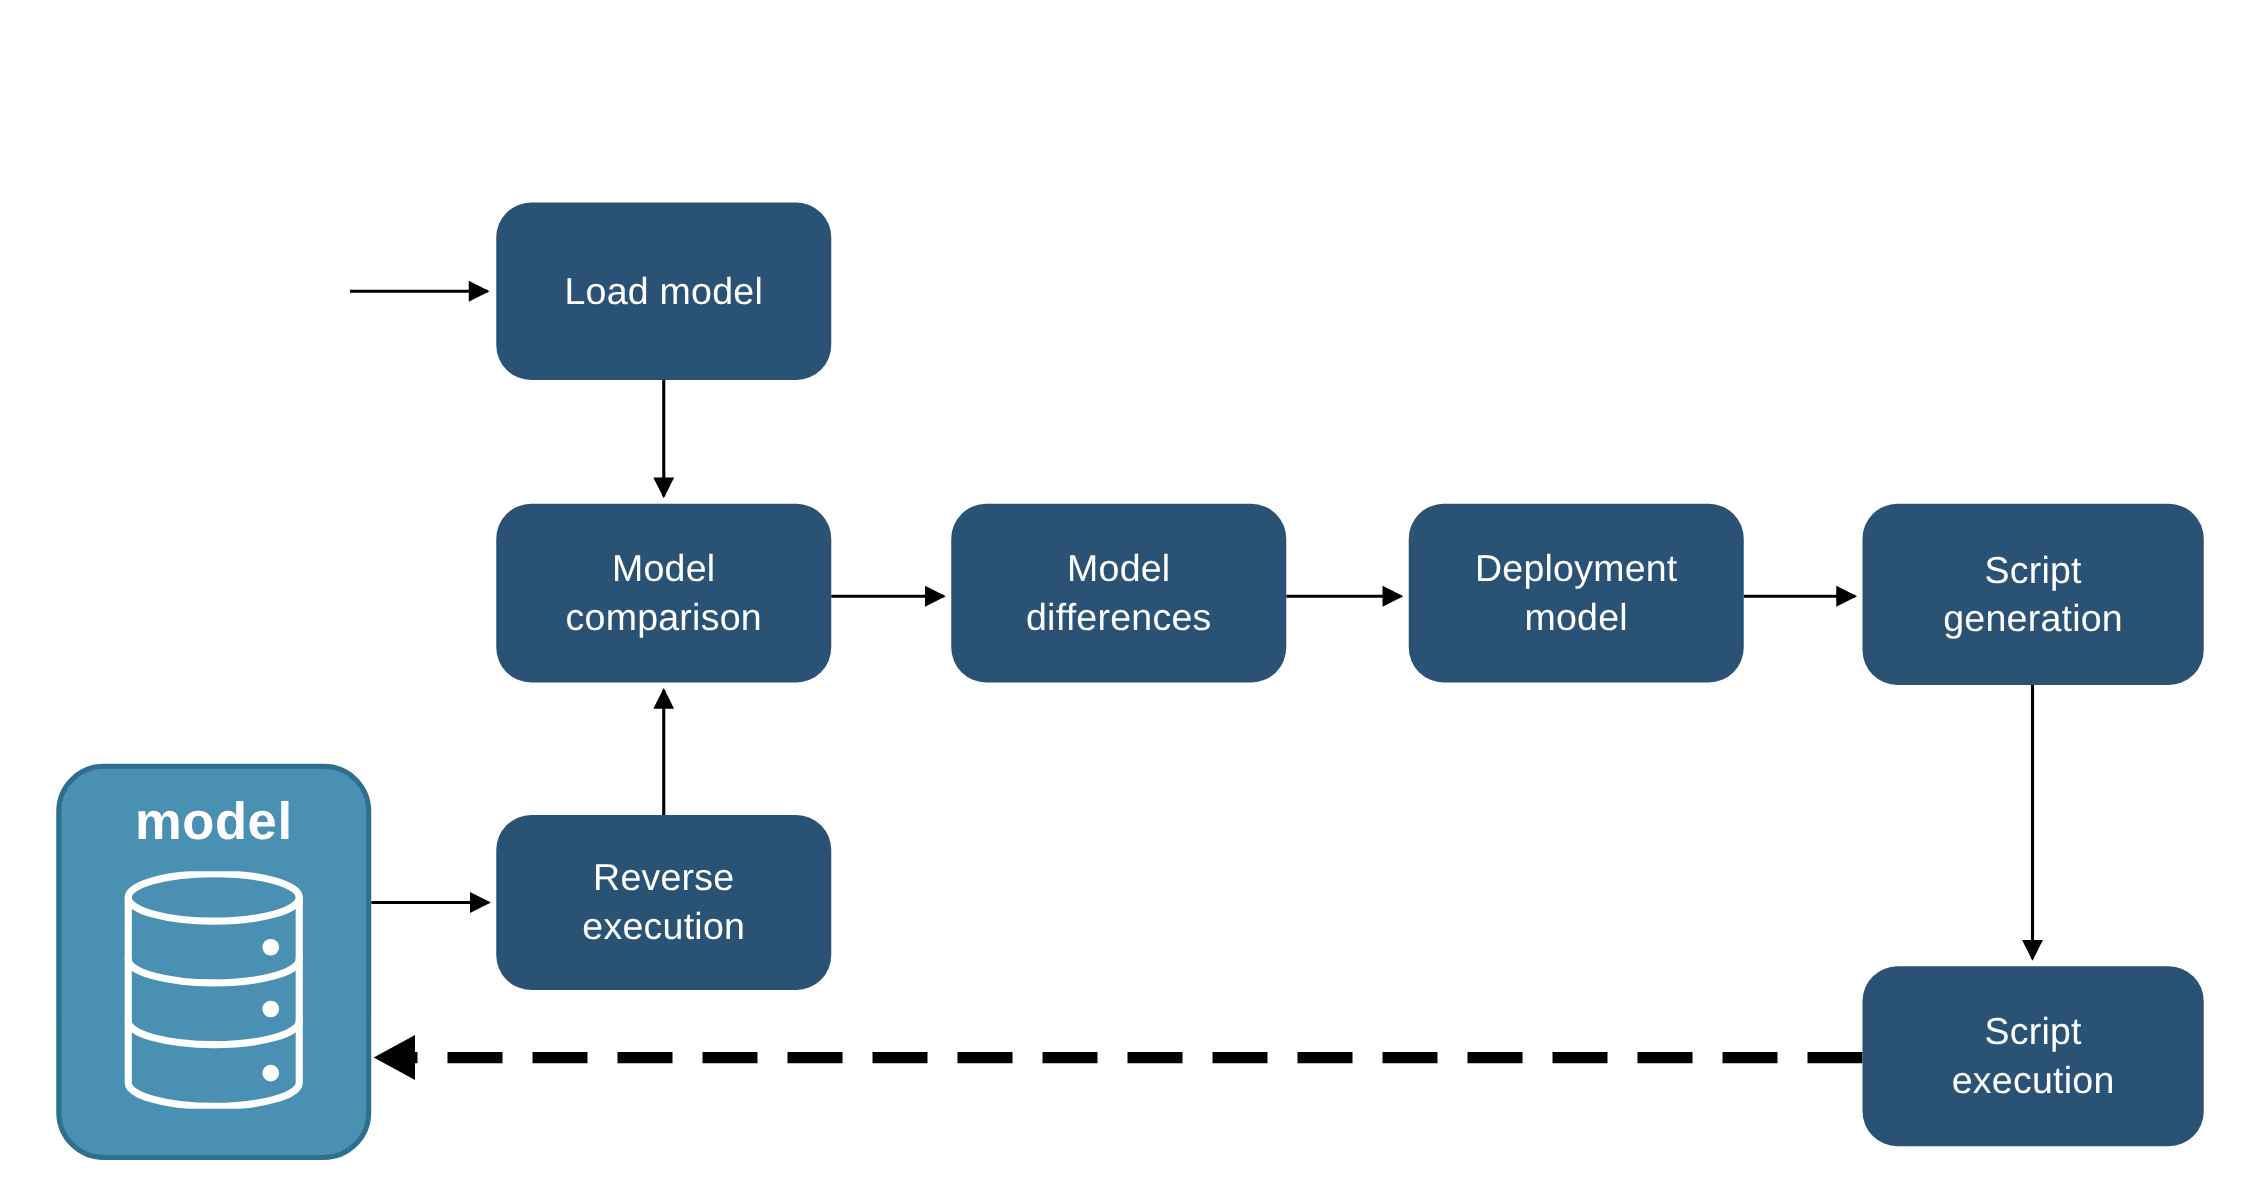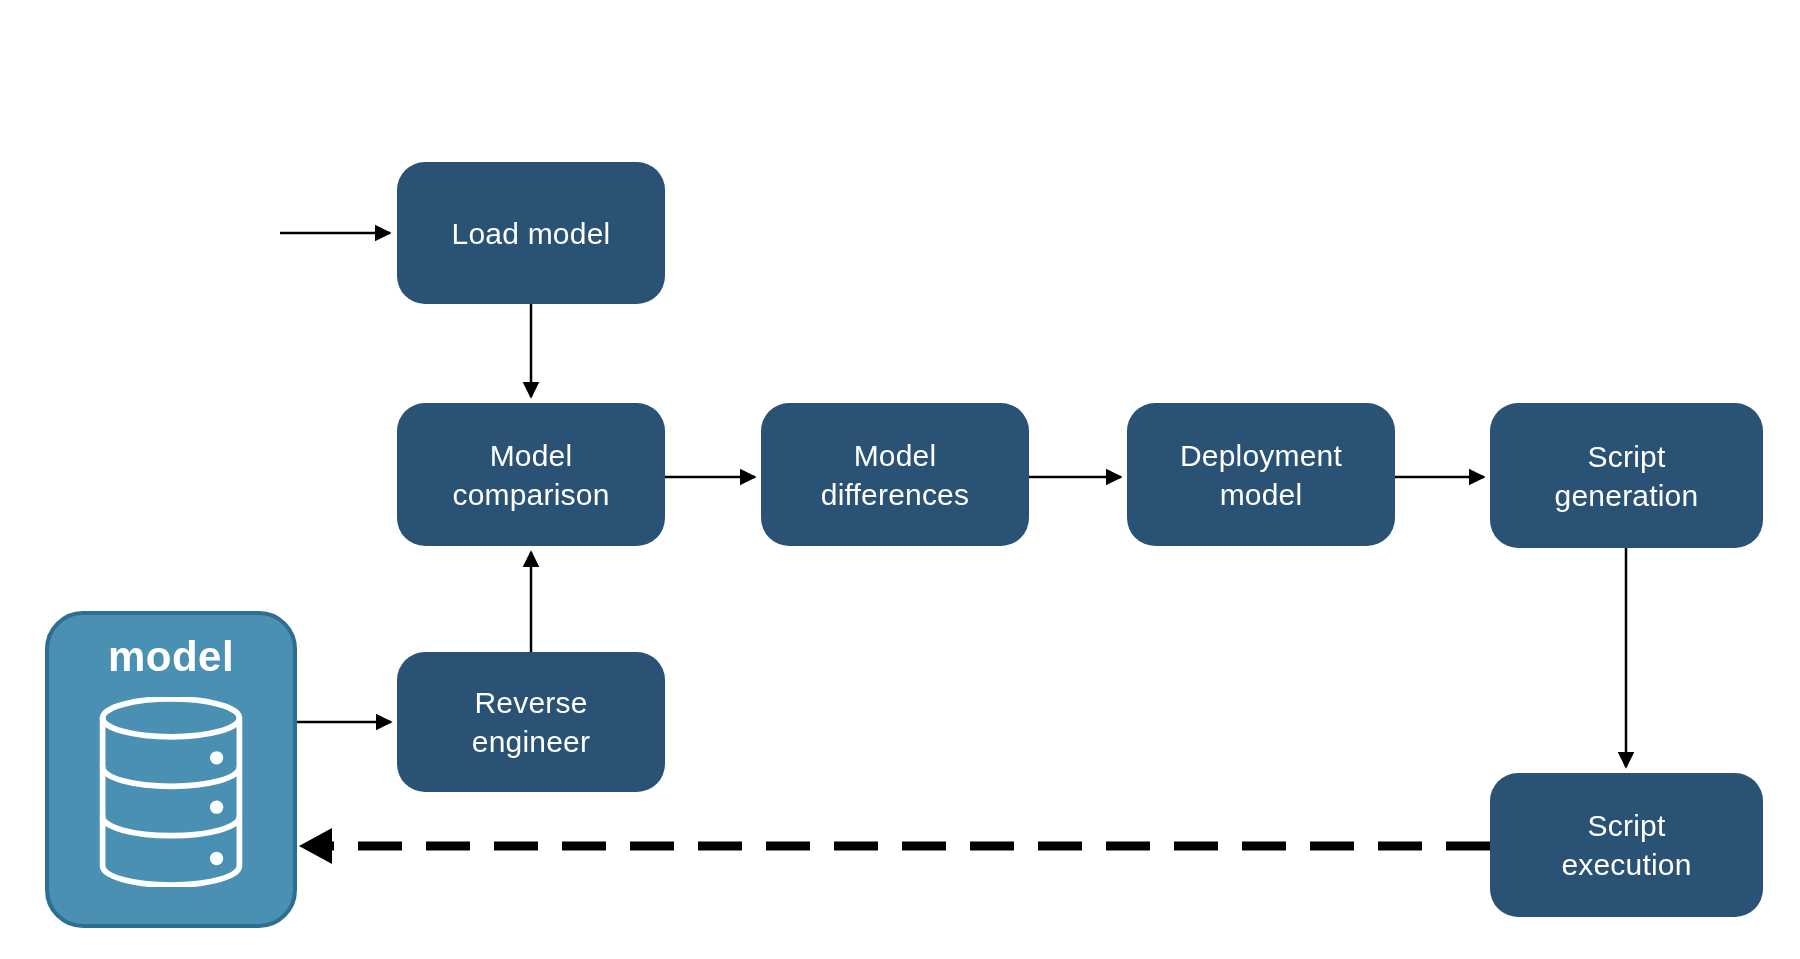--- a/index.html
+++ b/index.html
@@ -137,21 +137,21 @@
 model</span>
   </div>
 
   <div class="node n-generation">
     <span class="node-label">Script
 generation</span>
   </div>
 
   <div class="node n-reverse">
     <span class="node-label">Reverse
-engineer</span>
+execution</span>
   </div>
 
   <div class="node n-execution">
     <span class="node-label">Script
 execution</span>
   </div>
 
 </div>
 
 </body></html>

